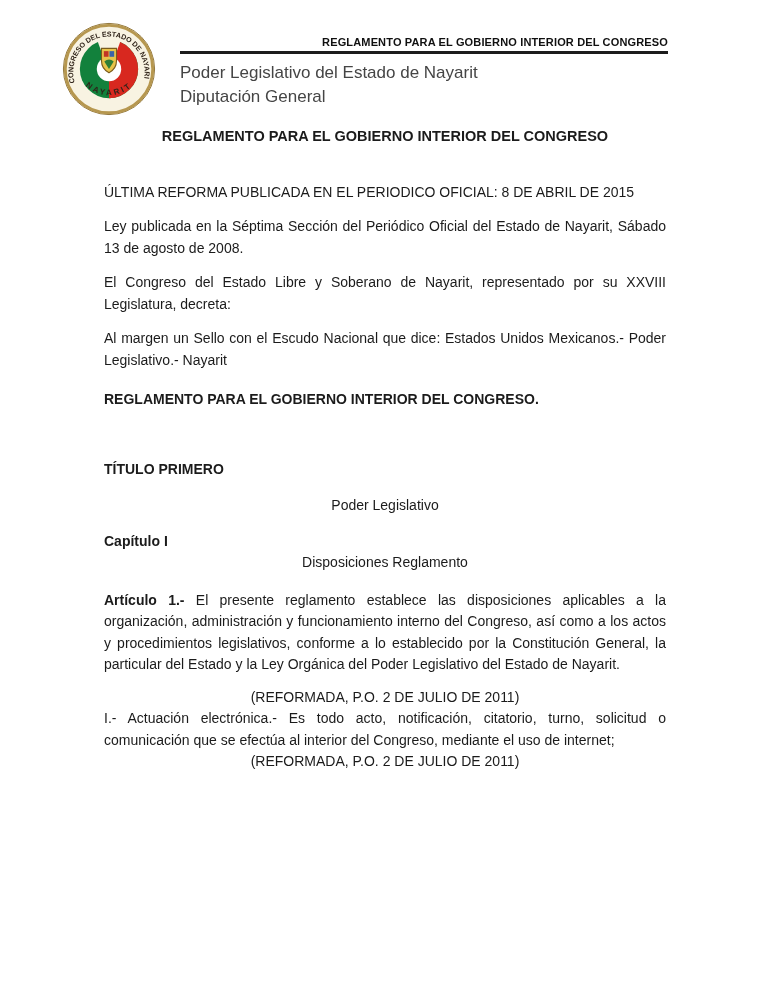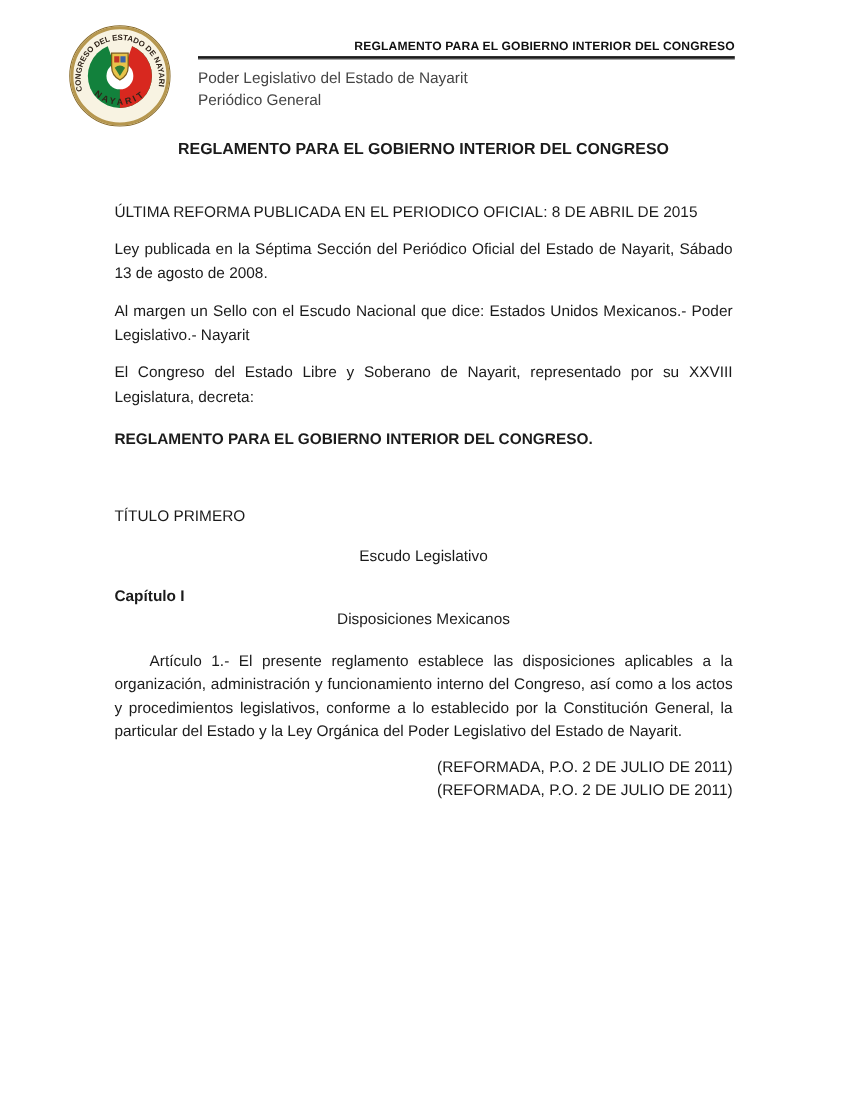--- a/index.html
+++ b/index.html
@@ -25,45 +25,45 @@
     letter-spacing: 0.15px;
     color: #101010;
     padding-bottom: 3px;
     white-space: nowrap;
   }
   .header-rule {
     height: 2px;
     border-top: 2.5px solid #1c1c1c;
     border-bottom: 1px solid #1c1c1c;
   }
-  .org { margin-top: 7px; font-size: 14px; line-height: 1.4; color: #454545; }
+  .org { margin-top: 7px; font-size: 17px; line-height: 1.4; color: #454545; }
   
   .content {
     margin: 0 102px 0 104px;
     font-size: 14px;
     line-height: 21.5px;
   }
   .content p { margin: 13px 0 0 0; text-align: justify; }
   .doc-title {
     text-align: center !important;
     font-weight: bold;
     font-size: 14.5px;
     margin-top: 30px !important;
   }
   .sp-lg { margin-top: 34px !important; }
   .decree-title { text-align: left; font-weight: bold; margin-top: 18px !important; }
-  .titulo { text-align: right; font-weight: normal; margin-top: 48px !important; }
+  .titulo { text-align: right; font-weight: bold; margin-top: 48px !important; }
   .center-line { text-align: center !important; margin-top: 15px !important; }
   .capitulo { text-align: right; font-weight: bold; margin-top: 14px !important; }
   .cap-sub { text-align: center !important; margin-top: 0 !important; }
   .art { margin-top: 16px !important; }
   .reform-block { margin-top: 11px; }
-  .reform-block p { margin: 0; text-align: right; }
+  .reform-block p { margin: 0; text-align: center; }
   .reform-block p.just { text-align: justify; }
-  b.lead { font-weight: normal; margin-left: 32px; }
+  b.lead { font-weight: bold; }
 </style>
 </head>
 <body>
 
 <div class="page">
 
   <div class="header">
 
     <svg class="seal" width="94" height="94" viewBox="0 0 100 100" aria-hidden="true">
       <circle cx="50" cy="50" r="48.5" stroke="#8a6d2f" stroke-width="1" fill="#f8f3e2"></circle>
@@ -88,50 +88,51 @@
       <text font-size="8.6" font-weight="bold" letter-spacing="2.6" fill="#30241a">
         <textPath href="#sealBottom" startOffset="50%" text-anchor="middle">NAYARIT</textPath>
       </text>
     </svg>
 
     <div class="header-right">
       <div class="running-title">REGLAMENTO PARA EL GOBIERNO INTERIOR DEL CONGRESO</div>
       <div class="header-rule"></div>
       <div class="org">
         <div>Poder Legislativo del Estado de Nayarit</div>
-        <div>Periódico General</div>
+        <div>Diputación General</div>
       </div>
     </div>
   </div>
 
   <div class="content">
 
     <p class="doc-title">REGLAMENTO PARA EL GOBIERNO INTERIOR DEL CONGRESO</p>
 
     <p class="sp-lg">ÚLTIMA REFORMA PUBLICADA EN EL PERIODICO OFICIAL: 8 DE ABRIL DE 2015</p>
 
     <p>Ley publicada en la Séptima Sección del Periódico Oficial del Estado de Nayarit, Sábado 13 de agosto de 2008.</p>
 
+    <p>El Congreso del Estado Libre y Soberano de Nayarit, representado por su XXVIII Legislatura, decreta:</p>
+
     <p>Al margen un Sello con el Escudo Nacional que dice: Estados Unidos Mexicanos.- Poder Legislativo.- Nayarit</p>
-
-    <p>El Congreso del Estado Libre y Soberano de Nayarit, representado por su XXVIII Legislatura, decreta:</p>
 
     <p class="decree-title">REGLAMENTO PARA EL GOBIERNO INTERIOR DEL CONGRESO.</p>
 
     <p class="titulo">TÍTULO PRIMERO</p>
 
-    <p class="center-line">Escudo Legislativo</p>
+    <p class="center-line">Poder Legislativo</p>
 
     <p class="capitulo">Capítulo I</p>
 
-    <p class="cap-sub">Disposiciones Mexicanos</p>
+    <p class="cap-sub">Disposiciones Reglamento</p>
 
     <p class="art"><b class="lead">Artículo 1.-</b> <span>El presente reglamento establece las disposiciones aplicables a la organización, administración y funcionamiento interno del Congreso, así como a los actos y procedimientos legislativos, conforme a lo establecido por la Constitución General, la particular del Estado y la Ley Orgánica del Poder Legislativo del Estado de Nayarit.</span></p>
 
 
 
     <div class="reform-block">
       <p>(REFORMADA, P.O. 2 DE JULIO DE 2011)</p>
+      <p class="just">I.- Actuación electrónica.- Es todo acto, notificación, citatorio, turno, solicitud o comunicación que se efectúa al interior del Congreso, mediante el uso de internet;</p>
       <p>(REFORMADA, P.O. 2 DE JULIO DE 2011)</p>
     </div>
 
   </div>
 </div>
 
 </body></html>

